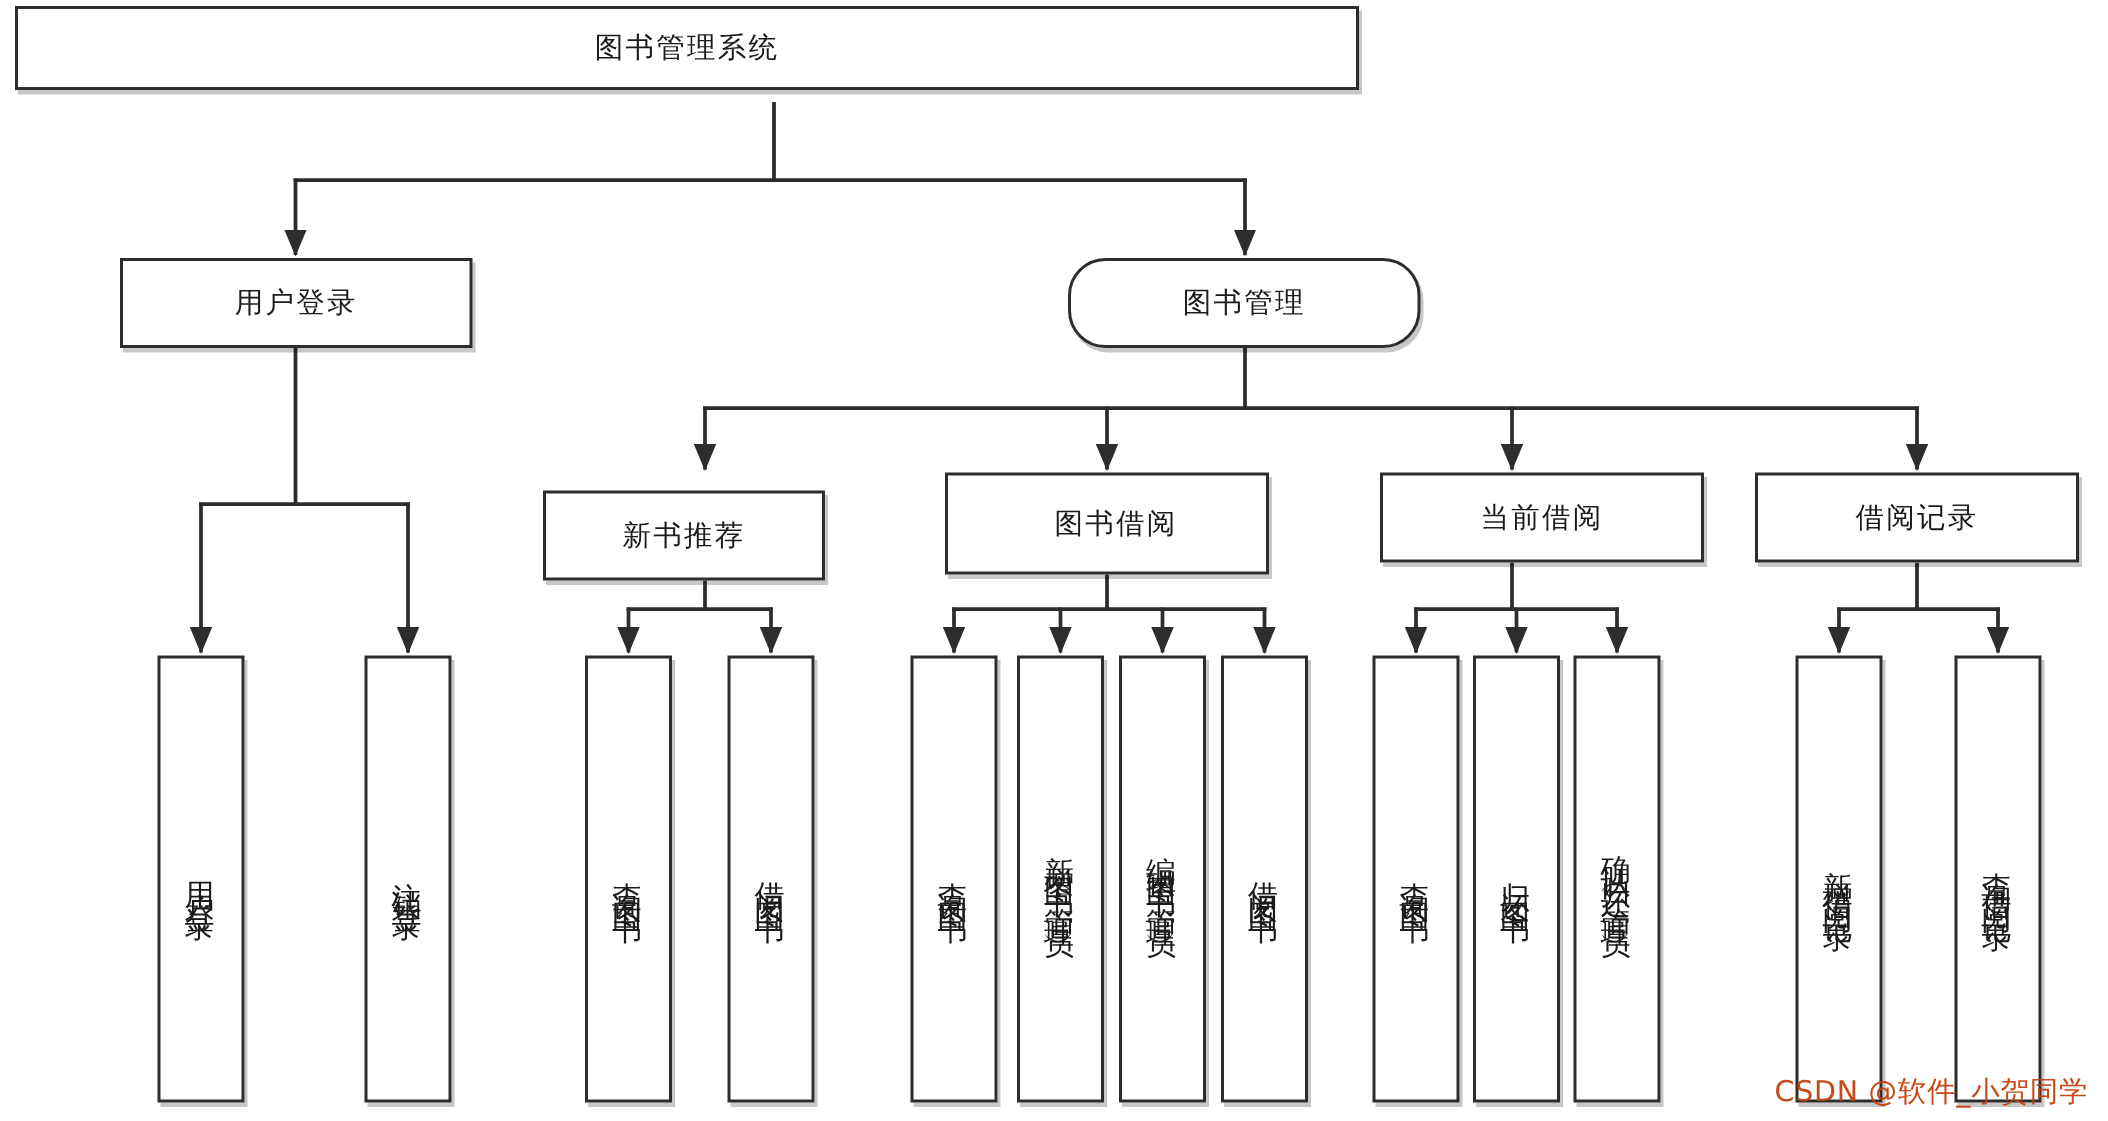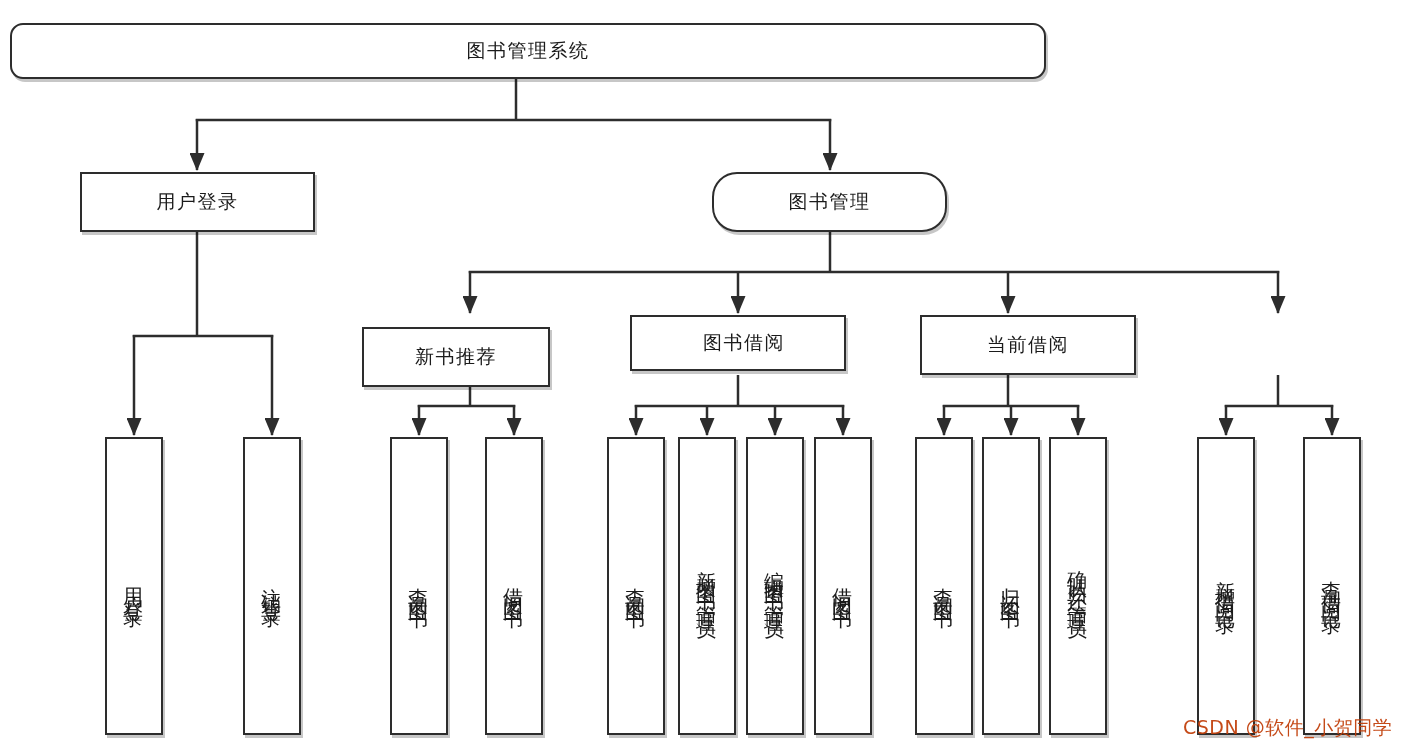--- a/index.html
+++ b/index.html
@@ -103,28 +103,29 @@
       </g>
       <g>
         <line x1="1278" y1="375" x2="1278" y2="406"></line>
         <line x1="1224.75" y1="406" x2="1333.25" y2="406"></line>
         <line x1="1226" y1="405" x2="1226" y2="435" marker-end="url(#arw)"></line>
         <line x1="1332" y1="405" x2="1332" y2="435" marker-end="url(#arw)"></line>
       </g>
     </g>
   </svg>
 
-  <div class="box hbox" style="left:10px; top:23px; width:1036px; height:56px;border-radius:13px;">图书管理系统</div>
+  <div class="box hbox" style="left:10px; top:4px; width:896px; height:56px;">图书管理系统</div>
 
   <div class="box hbox" style="left:80px; top:172px; width:235px; height:60px;">用户登录</div>
   <div class="box hbox" style="left:712px; top:172px; width:235px; height:60px;border-radius:25px;">图书管理</div>
 
   <div class="box hbox" style="left:362px; top:327px; width:188px; height:60px;">新书推荐</div>
-  <div class="box hbox" style="left:630px; top:315px; width:216px; height:56px;padding-left:12px;">图书借阅</div>
+  <div class="box hbox" style="left:630px; top:315px; width:216px; height:68px;padding-left:12px;">图书借阅</div>
   <div class="box hbox" style="left:900px; top:315px; width:216px; height:60px;margin-left:20px;">当前借阅</div>
+  <div class="box hbox" style="left:1170px; top:315px; width:216px; height:60px;">借阅记录</div>
 
   <div class="box" style="left:105px; top:437px; width:58px; height:298px;">
     <span class="vtext">用户登录</span>
   </div>
   <div class="box" style="left:243px; top:437px; width:58px; height:298px;">
     <span class="vtext">注销登录</span>
   </div>
 
   <div class="box" style="left:390px; top:437px; width:58px; height:298px;">
     <span class="vtext">查询图书</span>

